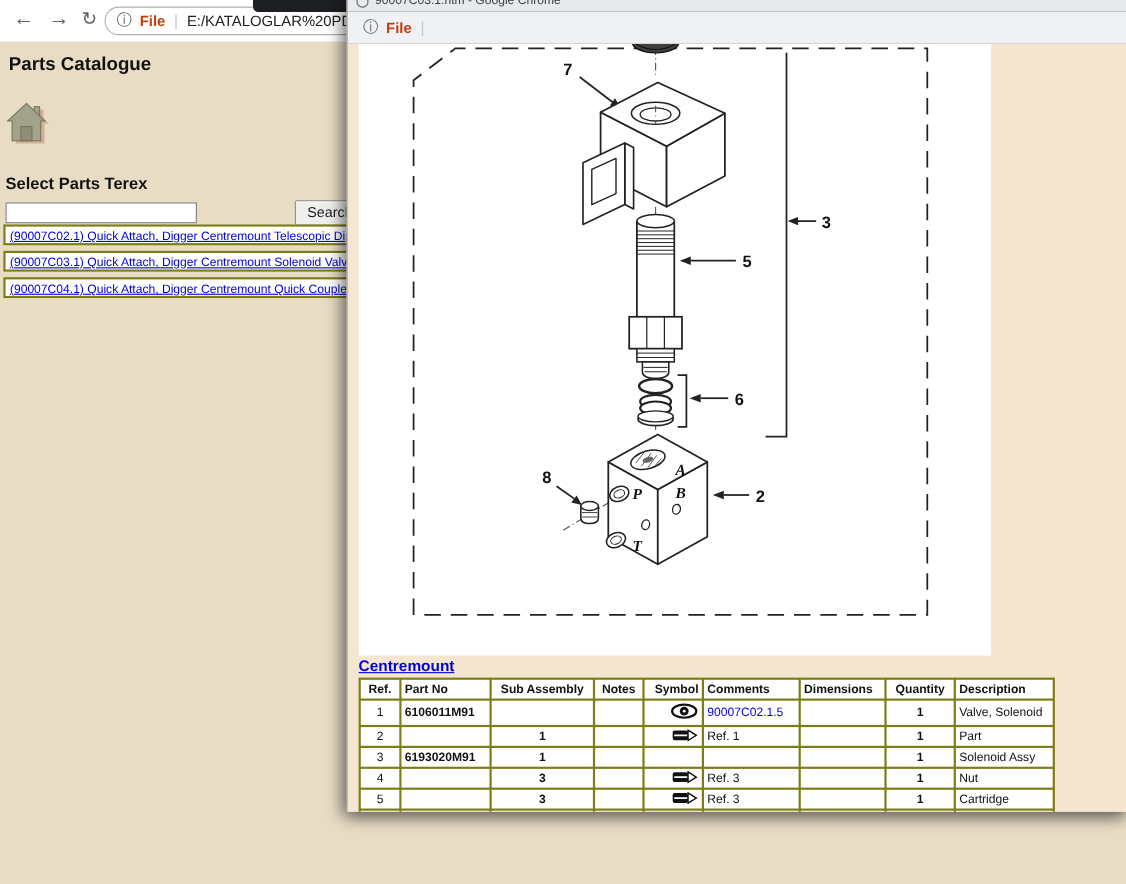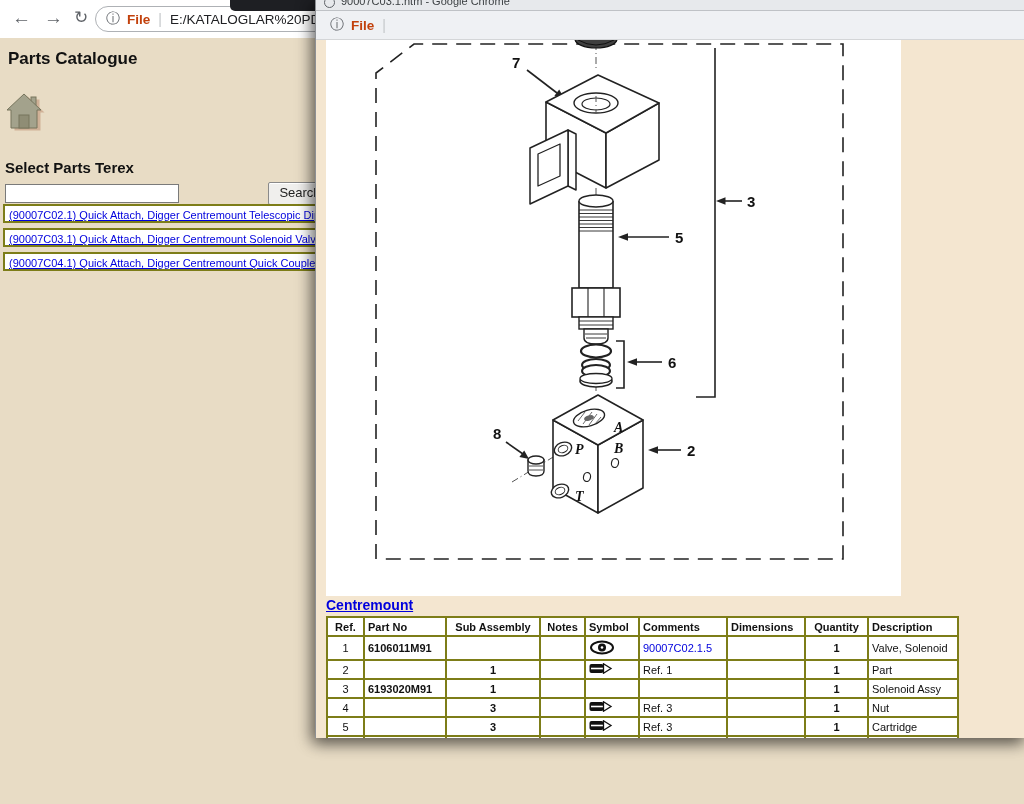--- a/index.html
+++ b/index.html
@@ -35,21 +35,21 @@
   .illus-panel{position:absolute;left:10px;top:0;width:575px;height:556px;background:#ffffff;}
   .illus-link{position:absolute;left:10px;top:557px;font-size:14px;font-weight:bold;color:#0000dd;text-decoration:underline;cursor:pointer;}
   
   .parts-table{position:absolute;left:10px;top:576px;border-collapse:separate;border-spacing:2px;background:#7d7d18;}
   .parts-table td{background:#fff;font-size:11px;color:#111;padding:1px 3px;vertical-align:middle;}
   .parts-table .hd td{font-weight:bold;height:15px;}
   .c-ref{width:29px;text-align:center;}
   .c-part{width:74px;font-weight:bold;}
   .c-sub{width:86px;text-align:center;font-weight:bold;}
   .c-notes{width:37px;text-align:center;}
-  .c-sym{width:46px;text-align:left;}
+  .c-sym{width:46px;text-align:right;}
   .c-com{width:80px;}
   .c-dim{width:70px;}
   .c-qty{width:55px;text-align:center;font-weight:bold;}
   .c-desc{width:82px;}
   .parts-table a{color:#0000dd;font-weight:normal;cursor:pointer;}
   .r-tall td{height:20px;}
   .r-norm td{height:15px;}
   svg text.callout{font-family:"Liberation Sans",sans-serif;font-weight:bold;font-size:15px;fill:#111;}
   svg text.port{font-family:"Liberation Serif",serif;font-style:italic;font-weight:bold;font-size:14px;fill:#111;}
 </style>

